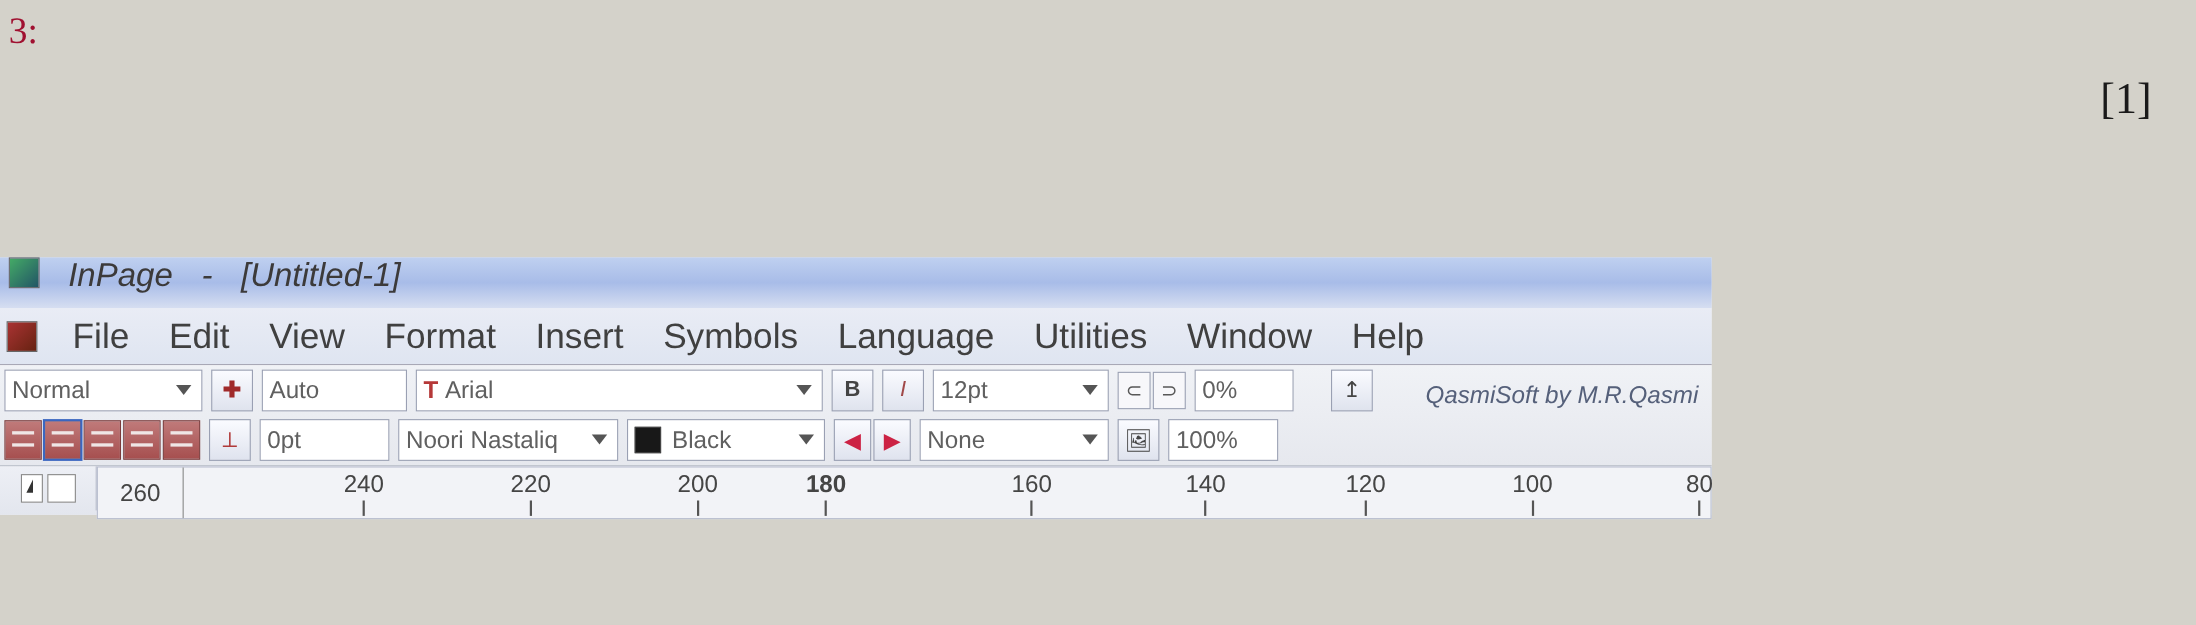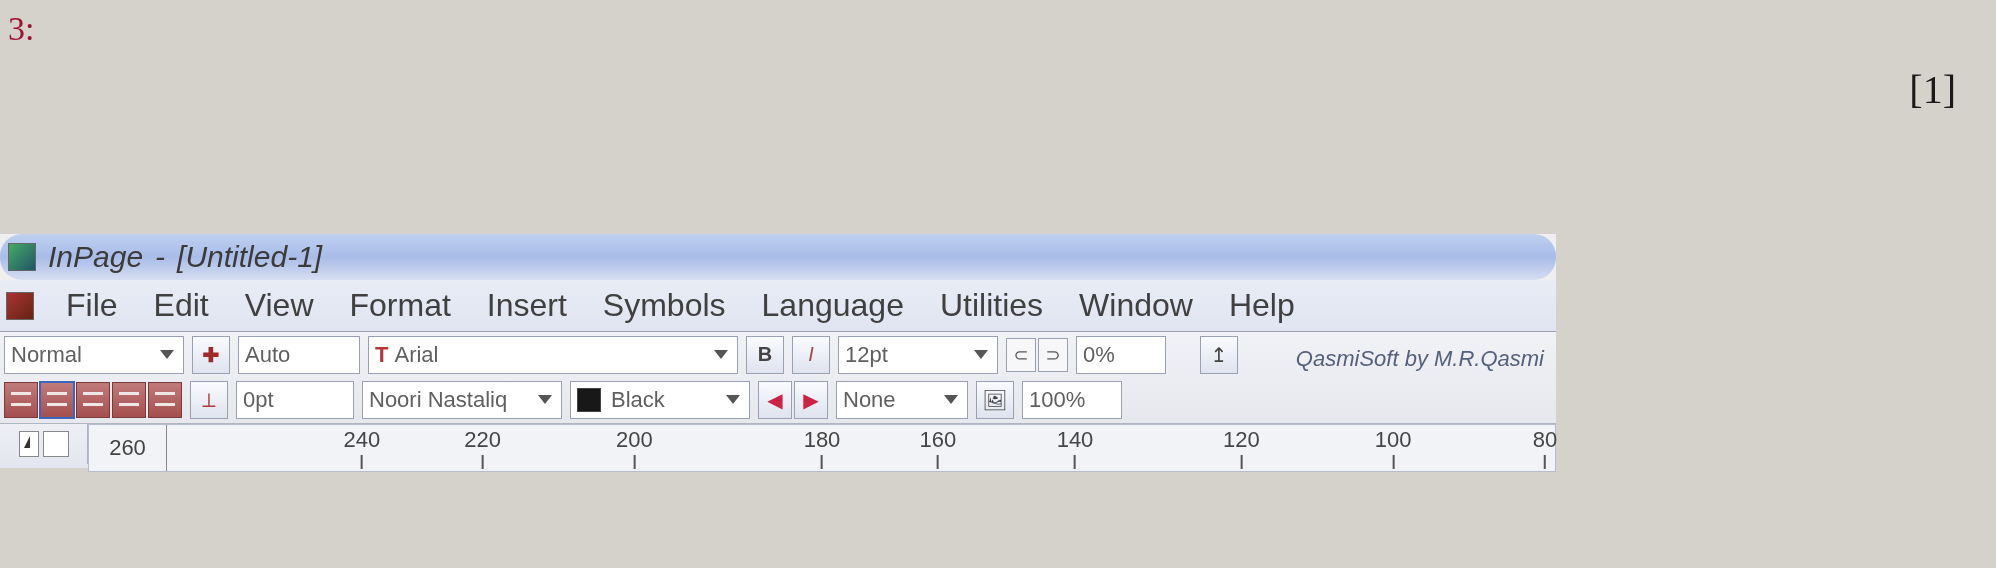--- a/index.html
+++ b/index.html
@@ -38,27 +38,26 @@
     width: 1556px;
     background: #efefef;
     font-family: Tahoma, "Segoe UI", Arial, sans-serif;
   }
 
   
   .titlebar {
     height: 46px;
     background: linear-gradient(#bfd0f0, #a8bce8 50%, #d6def1);
     display: flex;
-    align-items: center;
-    gap: 12px;
+    align-items: flex-start;
+    gap: 26px;
     padding-left: 8px;
     font-size: 30px;
     color: #3c3a3a;
     font-style: italic;
-    border-radius: 22px;
   }
   .app-icon {
     width: 28px; height: 28px;
     background: linear-gradient(135deg,#4a6,#256);
     border: 1px solid #666;
   }
 
   
   .menubar {
     height: 52px;
@@ -229,21 +228,21 @@
 
   <div class="toolbar">
 
     <div class="row">
       <div class="combo" style="width:180px">
         <span>Normal</span>
         <span style="flex:1"></span>
         <span class="arrow"></span>
       </div>
       <div class="btn red">✚</div>
-      <div class="field" style="width:122px">
+      <div class="field" style="width:132px">
         <span>Auto</span>
       </div>
       <div class="combo" style="width:370px">
         <span style="color:#b53838;font-weight:bold">T</span>
         <span>Arial</span>
         <span style="flex:1"></span>
         <span class="arrow"></span>
       </div>
       <div class="btn">
           <b>B</b>
@@ -287,21 +286,21 @@
       <div class="combo" style="width:180px">
         <span class="swatch"></span>
         <span>Black</span>
         <span style="flex:1"></span>
         <span class="arrow"></span>
       </div>
       <div class="arrow-pair" style="display:flex;gap:2px">
         <div class="btn" style="color:#c24">◀</div>
         <div class="btn" style="color:#c24">▶</div>
       </div>
-      <div class="combo" style="width:132px">
+      <div class="combo" style="width:172px">
         <span>None</span>
         <span style="flex:1"></span>
         <span class="arrow"></span>
       </div>
       <div class="btn">🖼</div>
       <div class="field" style="width:100px">
         <span>100%</span>
       </div>
     </div>
 
@@ -311,41 +310,41 @@
   <div class="ruler-row">
     <div class="ruler-left">
       <div class="cursor"></div>
       <div class="icon2"></div>
     </div>
     <div class="ruler">
       <div class="first-tick-box">
         <span>260</span>
       </div>
 
-    <div class="tick" style="left: 241.778px; margin-left: 31px;">
+    <div class="tick" style="left: 241.778px;">
           <div class="num">240</div>
           <div class="mark"></div>
         </div>
         <div class="tick" style="left: 393.556px;">
           <div class="num">220</div>
           <div class="mark"></div>
         </div>
         <div class="tick" style="left: 545.333px;">
           <div class="num">200</div>
           <div class="mark"></div>
         </div>
-        <div class="tick" style="left: 733px;">
+        <div class="tick" style="left: 662px; font-weight: bold;">
           <div class="num">180</div>
           <div class="mark"></div>
         </div>
         <div class="tick" style="left: 848.889px;">
           <div class="num">160</div>
           <div class="mark"></div>
         </div>
-        <div class="tick" style="left: 986px;">
+        <div class="tick" style="left: 1007px;">
           <div class="num">140</div>
           <div class="mark"></div>
         </div>
         <div class="tick" style="left: 1152.44px;">
           <div class="num">120</div>
           <div class="mark"></div>
         </div>
         <div class="tick" style="left: 1304.22px;">
           <div class="num">100</div>
           <div class="mark"></div>

